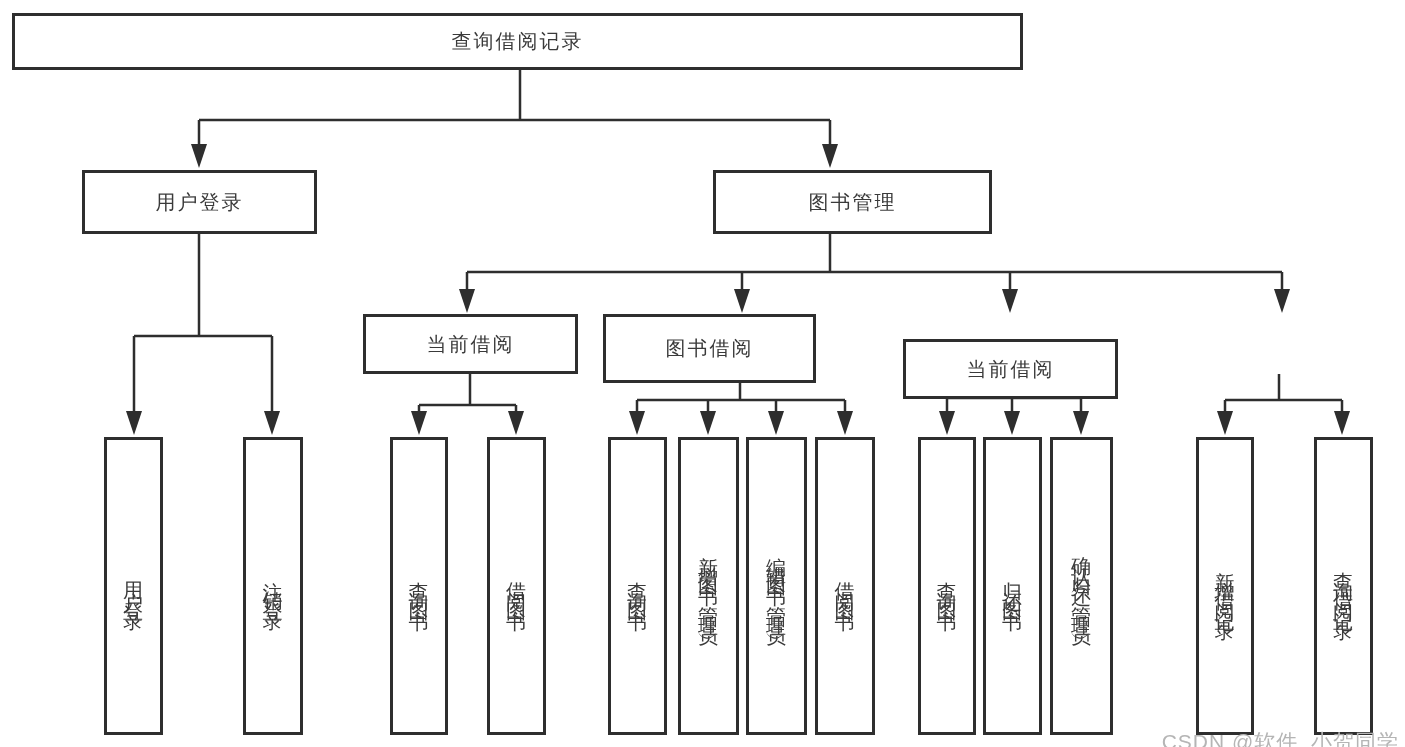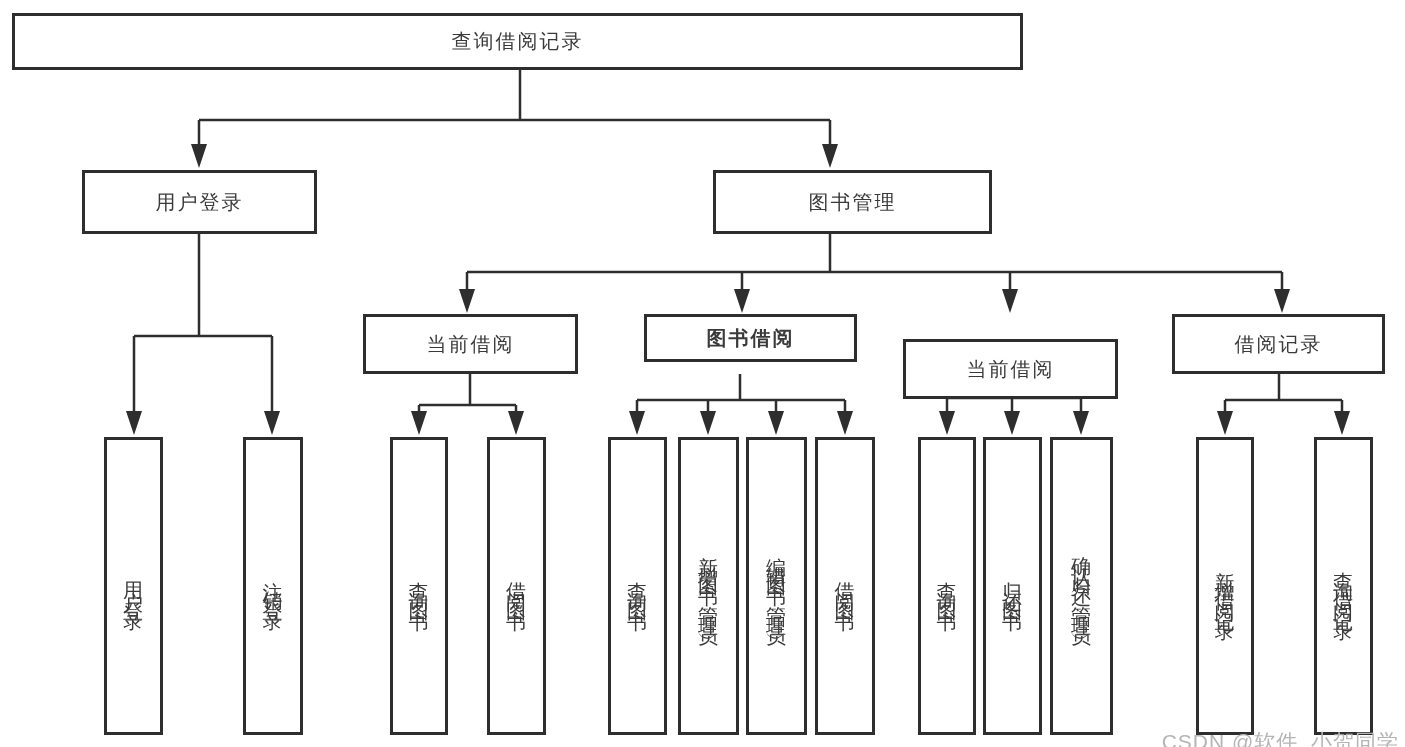--- a/index.html
+++ b/index.html
@@ -47,21 +47,21 @@
     color: #b5b5b5;
     letter-spacing: 1px;
     white-space: nowrap;
     margin-top: 15px;
   }
   
   .n-root { left: 12px;   top: 13px;  width: 1011px; height: 57px; }
   .n-l2a  { left: 82px;   top: 170px; width: 235px;  height: 64px; }
   .n-l2b  { left: 713px;  top: 170px; width: 279px;  height: 64px; }
   .n-l3a  { left: 363px;  top: 314px; width: 215px;  height: 60px; }
-  .n-l3b  { left: 644px;  top: 314px; width: 213px;  height: 48px; font-weight: bold; }
+  .n-l3b  { left: 603px;  top: 314px; width: 213px;  height: 69px; }
   .n-l3c  { left: 903px;  top: 314px; width: 215px;  height: 60px; margin-top: 25px; }
   .n-l3d  { left: 1172px; top: 314px; width: 213px;  height: 60px; }
   .leaf   { top: 437px; height: 298px; }
   .n-a1 { left: 104px;  width: 59px; }
   .n-a2 { left: 243px;  width: 60px; }
   .n-b1 { left: 390px;  width: 58px; }
   .n-b2 { left: 487px;  width: 59px; }
   .n-c1 { left: 608px;  width: 59px; }
   .n-c2 { left: 678px;  width: 61px; }
   .n-c3 { left: 746px;  width: 61px; }
@@ -133,23 +133,20 @@
 
   <div class="nbox n-l3a">
     <span class="hlabel">当前借阅</span>
   </div>
   <div class="nbox n-l3b">
     <span class="hlabel">图书借阅</span>
   </div>
   <div class="nbox n-l3c">
     <span class="hlabel">当前借阅</span>
   </div>
-  <div class="nbox n-l3d">
-    <span class="hlabel">借阅记录</span>
-  </div>
 
   <div class="nbox leaf n-a1">
     <span class="vlabel">用户登录</span>
   </div>
   <div class="nbox leaf n-a2">
     <span class="vlabel">注销登录</span>
   </div>
 
   <div class="nbox leaf n-b1">
     <span class="vlabel">查询图书</span>

